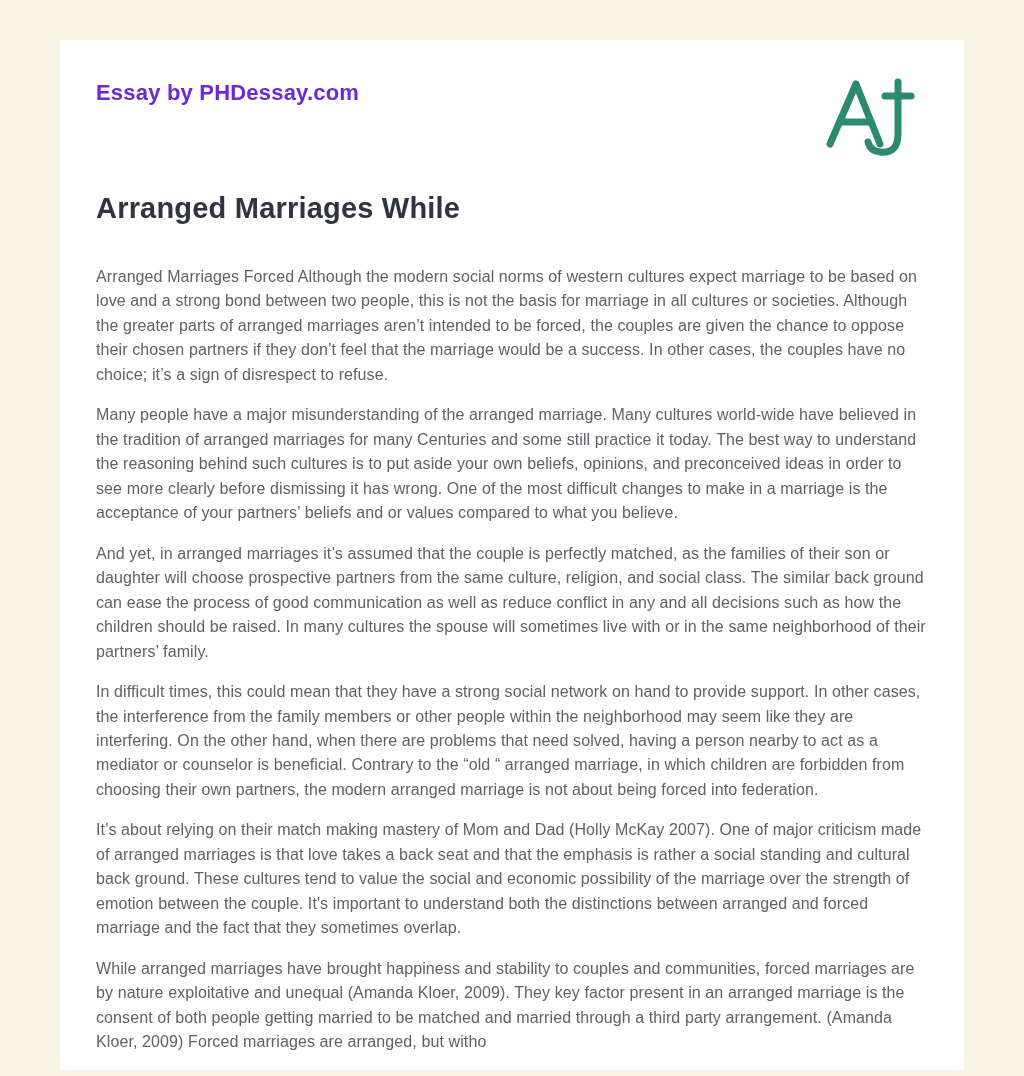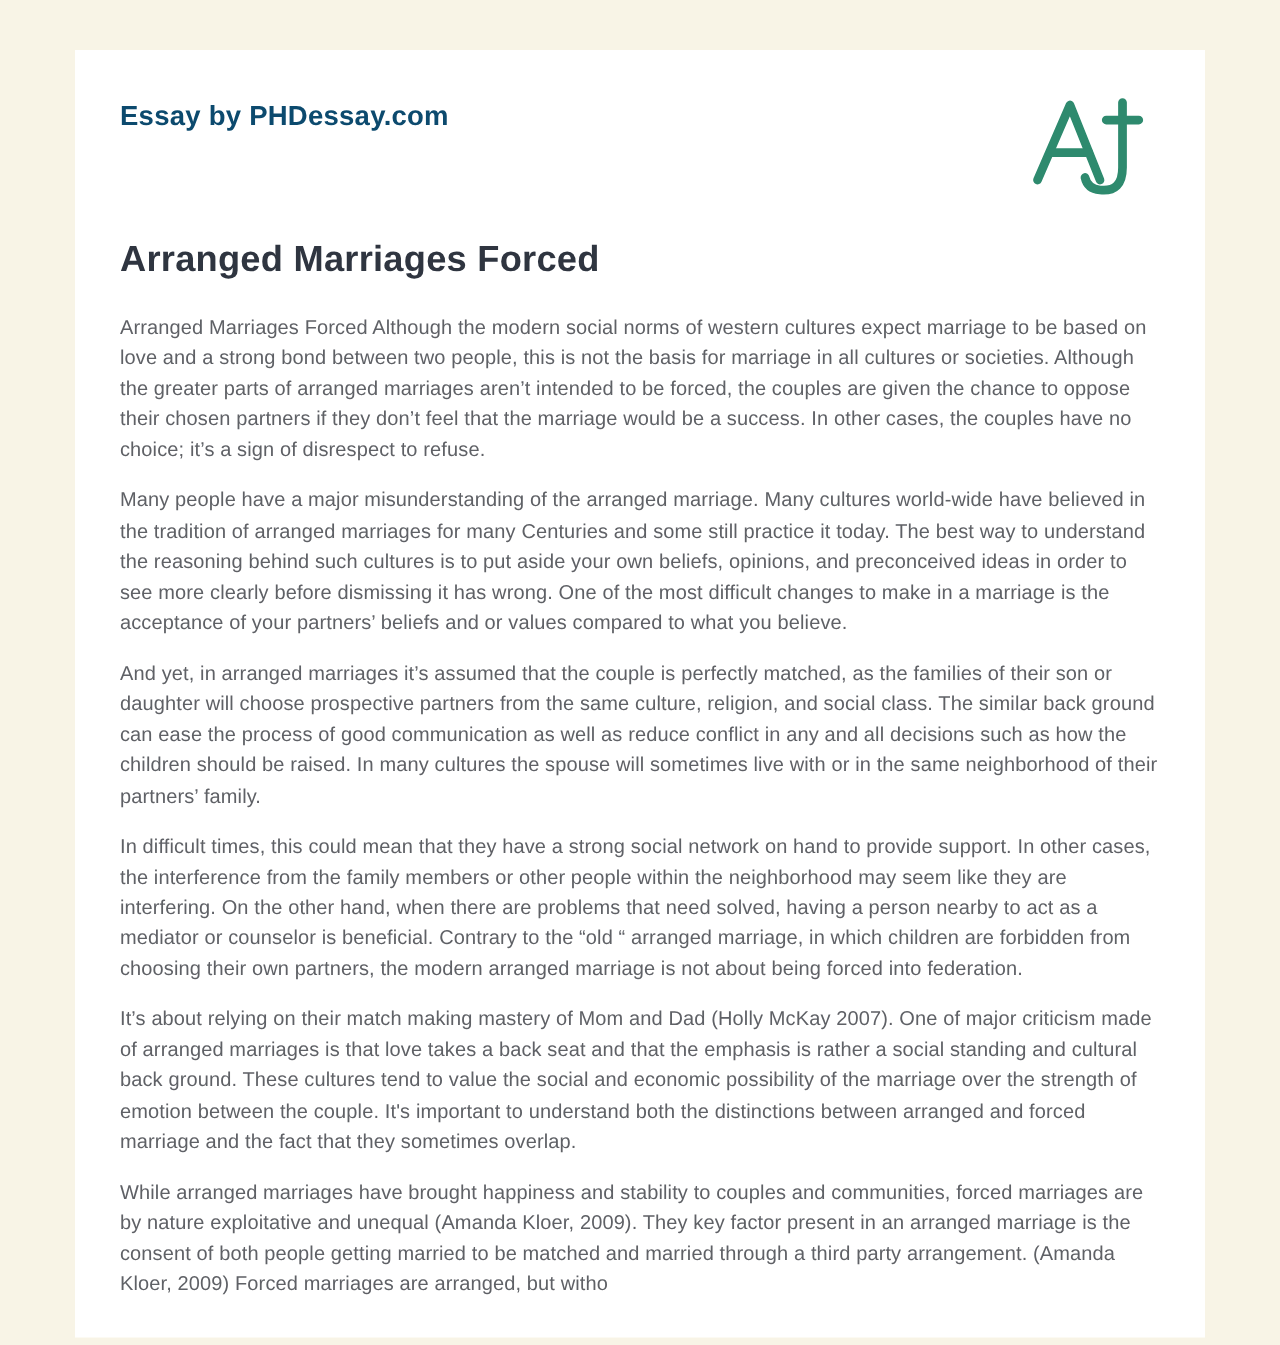--- a/index.html
+++ b/index.html
@@ -18,21 +18,21 @@
     top: 40px;
     width: 904px;
     height: 1030px;
     background: #ffffff;
     padding: 40px 36px 0 36px;
     overflow: hidden;
   }
   .header-title {
     font-size: 22px;
     font-weight: 600;
-    color: #0c4a6e;
+    color: #6d28d9;
     letter-spacing: 0.2px;
   }
   .source-line {
     margin-top: 14px;
     font-size: 15px;
     color: #9b9b93;
   }
   .source-line a {
     color: #2e9c7a;
     text-decoration: none;
@@ -45,21 +45,21 @@
     height: 100px;
   }
   .essay-title {
     margin-top: 86px;
     font-size: 29px;
     font-weight: 600;
     color: #2f3540;
     letter-spacing: 0.2px;
   }
   .paragraphs {
-    margin-top: 26px;
+    margin-top: 40px;
   }
   .paragraphs p {
     font-size: 16px;
     line-height: 1.53;
     color: #5f6166;
     letter-spacing: 0.1px;
   }
   .paragraphs p + p {
     margin-top: 16px;
   }
@@ -74,21 +74,21 @@
 
   <svg class="logo" viewBox="0 0 100 100" fill="none" stroke="#2e8a6e" stroke-width="7" stroke-linecap="round" stroke-linejoin="round">
 
     <path d="M12 72 L38 12 L62 72"></path>
     <path d="M23 50 L53 50"></path>
 
     <path d="M80 10 L80 62 Q80 82 62 80 Q52 79 50 70"></path>
     <path d="M67 24 L93 24"></path>
   </svg>
 
-  <h1 class="essay-title">Arranged Marriages Forced</h1>
+  <h1 class="essay-title">Arranged Marriages While</h1>
 
   <div class="paragraphs">
     <p>Arranged Marriages Forced Although the modern social norms of western cultures expect marriage to be based on love and a strong bond between two people, this is not the basis for marriage in all cultures or societies. Although the greater parts of arranged marriages aren’t intended to be forced, the couples are given the chance to oppose their chosen partners if they don’t feel that the marriage would be a success. In other cases, the couples have no choice; it’s a sign of disrespect to refuse.</p>
     <p>Many people have a major misunderstanding of the arranged marriage. Many cultures world-wide have believed in the tradition of arranged marriages for many Centuries and some still practice it today. The best way to understand the reasoning behind such cultures is to put aside your own beliefs, opinions, and preconceived ideas in order to see more clearly before dismissing it has wrong. One of the most difficult changes to make in a marriage is the acceptance of your partners’ beliefs and or values compared to what you believe.</p>
     <p>And yet, in arranged marriages it’s assumed that the couple is perfectly matched, as the families of their son or daughter will choose prospective partners from the same culture, religion, and social class. The similar back ground can ease the process of good communication as well as reduce conflict in any and all decisions such as how the children should be raised. In many cultures the spouse will sometimes live with or in the same neighborhood of their partners’ family.</p>
     <p>In difficult times, this could mean that they have a strong social network on hand to provide support. In other cases, the interference from the family members or other people within the neighborhood may seem like they are interfering. On the other hand, when there are problems that need solved, having a person nearby to act as a mediator or counselor is beneficial. Contrary to the “old “ arranged marriage, in which children are forbidden from choosing their own partners, the modern arranged marriage is not about being forced into federation.</p>
     <p>It’s about relying on their match making mastery of Mom and Dad (Holly McKay 2007). One of major criticism made of arranged marriages is that love takes a back seat and that the emphasis is rather a social standing and cultural back ground. These cultures tend to value the social and economic possibility of the marriage over the strength of emotion between the couple. It's important to understand both the distinctions between arranged and forced marriage and the fact that they sometimes overlap.</p>
     <p>While arranged marriages have brought happiness and stability to couples and communities, forced marriages are by nature exploitative and unequal (Amanda Kloer, 2009). They key factor present in an arranged marriage is the consent of both people getting married to be matched and married through a third party arrangement. (Amanda Kloer, 2009) Forced marriages are arranged, but witho</p>
   </div>
 

